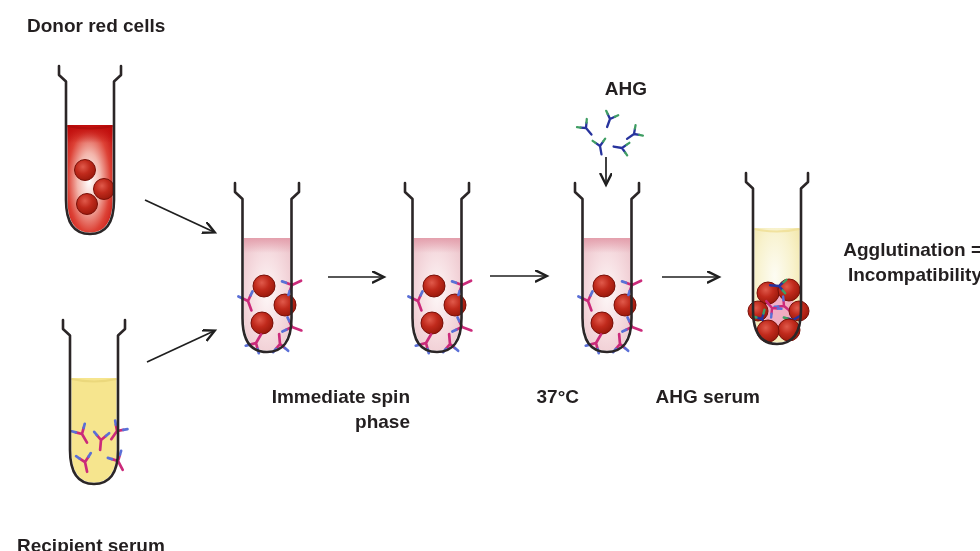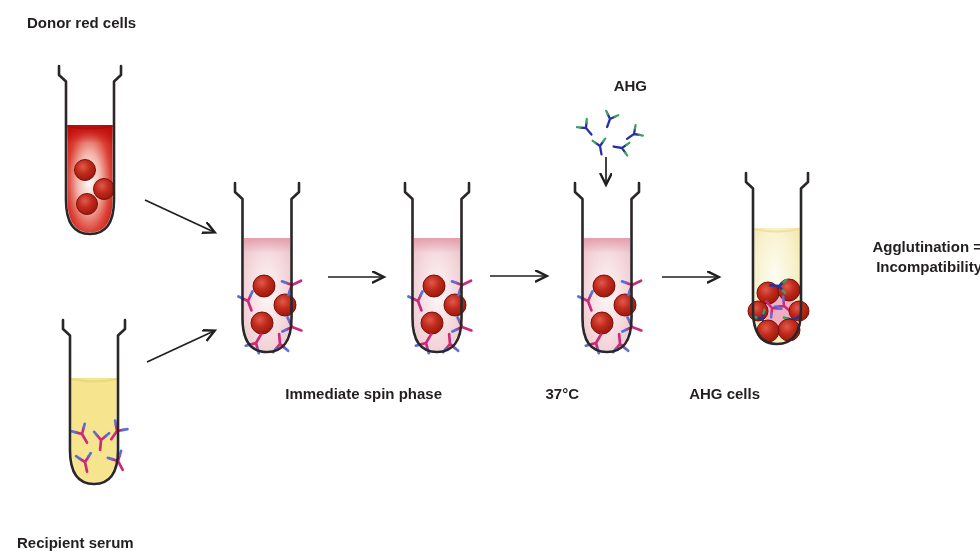--- a/index.html
+++ b/index.html
@@ -1,18 +1,18 @@
 <!DOCTYPE html>
 <html><head>
 <meta charset="utf-8">
 <style>
   html,body{margin:0;padding:0;background:#ffffff;}
   #canvas{position:relative;width:980px;height:551px;background:#ffffff;overflow:hidden;
           font-family:"Liberation Sans","DejaVu Sans",sans-serif;color:#231f20;}
-  .lbl{position:absolute;font-size:15px;font-weight:600;line-height:1.32;color:#231f20;}
+  .lbl{position:absolute;font-size:19px;font-weight:600;line-height:1.32;color:#231f20;}
   .center{text-align:right;}
   svg{position:absolute;overflow:visible;}
   .tube-outline{fill:none;stroke:#2b2627;stroke-width:2.6;stroke-linejoin:round;stroke-linecap:round;}
   .arrow{stroke:#1f1f1f;stroke-width:1.7;fill:none;}
   .ab-body{stroke:#cb2a7a;stroke-width:2.7;stroke-linecap:round;fill:none;}
   .ab-tip{stroke:#5a6fd6;stroke-width:2.7;stroke-linecap:round;fill:none;}
   .ab2-body{stroke:#27339d;stroke-width:2.7;stroke-linecap:round;fill:none;}
   .ab2-tip{stroke:#3f9e63;stroke-width:2.7;stroke-linecap:round;fill:none;}
   .rbc{fill:url(#rbcGrad);stroke:#7a1008;stroke-width:1;}
 </style>
@@ -62,23 +62,23 @@
       </g>
       <marker id="arrowHead" markerWidth="10" markerHeight="10" refX="6.5" refY="3.5" orient="auto">
         <path d="M0,0 L7,3.5 L0,7" fill="none" stroke="#1f1f1f" stroke-width="1.4"></path>
       </marker>
     </defs>
   </svg>
 
   <div class="lbl" style="left:27px;top:13px;">Donor red cells</div>
   <div class="lbl" style="left:17px;top:497px;margin-top:36px;">Recipient serum</div>
   <div class="lbl center" style="left:567px;top:76px;width:80px;">AHG</div>
-  <div class="lbl center" style="left:284px;top:384px;width:158px;">Immediate spin phase</div>
+  <div class="lbl center" style="left:252px;top:384px;width:158px;">Immediate spin phase</div>
   <div class="lbl center" style="left:517px;top:384px;width:62px;">37°C</div>
-  <div class="lbl center" style="left:620px;top:384px;width:140px;">AHG cells</div>
+  <div class="lbl center" style="left:620px;top:384px;width:140px;">AHG serum</div>
   <div class="lbl center" style="left:810px;top:237px;width:172px;">Agglutination = Incompatibility</div>
 
   <svg style="left:54px;top:64px;" width="72" height="176" viewBox="0 0 72 176">
     <path d="M 13.5,61 V 136 C 13.5,158.5 22,168.5 36,168.5 C 50,168.5 58.5,158.5 58.5,136 V 61 Z" fill="url(#donorGrad)"></path>
     <rect x="13.5" y="61" width="45" height="18" fill="url(#donorTop)"></rect>
     <path d="M 13.5,62 Q 36,67 58.5,62" stroke="#a50b0a" stroke-width="2" fill="none" opacity="0.55"></path>
     <circle class="rbc" cx="31" cy="106" r="10.5"></circle>
     <circle class="rbc" cx="50" cy="125" r="10.5"></circle>
     <circle class="rbc" cx="33" cy="140" r="10.5"></circle>
     <path class="tube-outline" d="M 5,2 V 11 L 12,17.5 V 136 C 12,160 21,170 36,170 C 51,170 60,160 60,136 V 17.5 L 67,11 V 2"></path>

